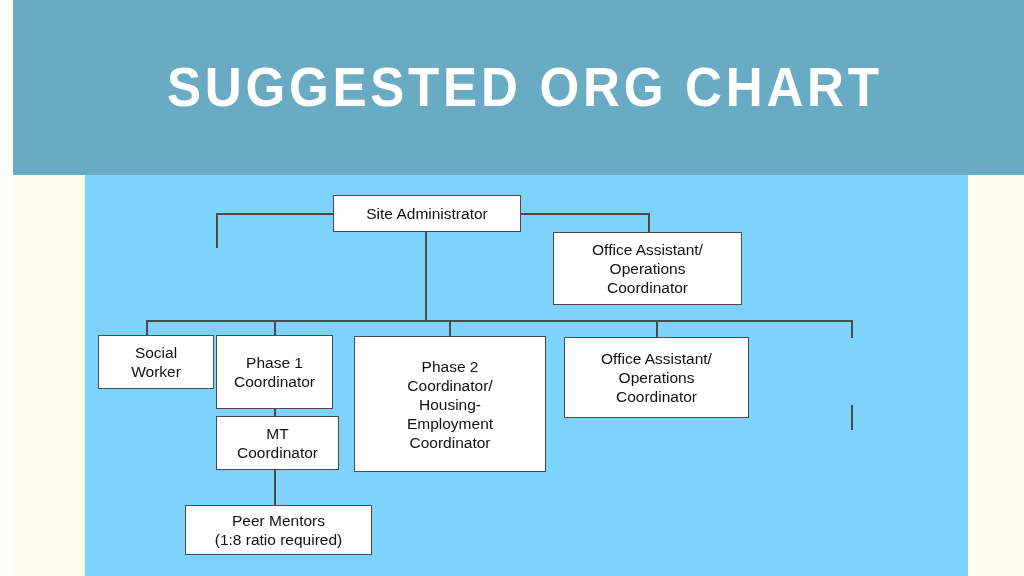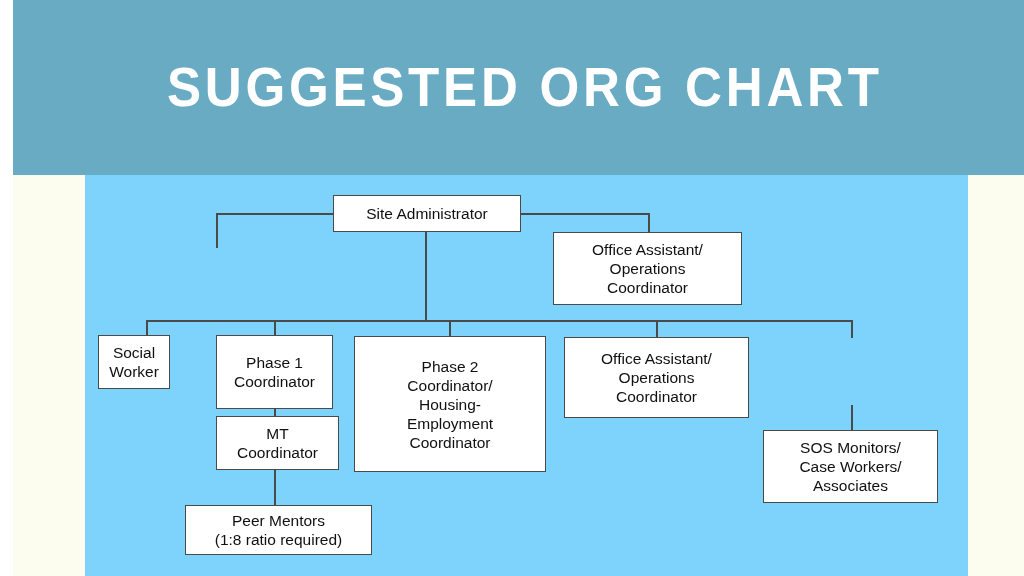--- a/index.html
+++ b/index.html
@@ -127,41 +127,38 @@
 
     <div class="line v" style="left:838px; top:230px; height:25px;"></div>
 
     <div class="node" style="left:320px; top:20px; width:188px; height:37px;">Site Administrator</div>
 
 
     <div class="node" style="left:540px; top:57px; width:189px; height:73px;">Office Assistant/
 Operations
 Coordinator</div>
 
-    <div class="node" style="left:85px; top:160px; width:72px; height:54px;">Social
+    <div class="node" style="left:85px; top:160px; width:116px; height:54px;">Social
 Worker</div>
 
     <div class="node" style="left:203px; top:160px; width:117px; height:74px;">Phase 1
 Coordinator</div>
 
     <div class="node" style="left:341px; top:161px; width:192px; height:136px;">Phase 2
 Coordinator/
 Housing-
 Employment
 Coordinator</div>
 
     <div class="node" style="left:551px; top:162px; width:185px; height:81px;">Office Assistant/
 Operations
 Coordinator</div>
 
 
     <div class="node" style="left:203px; top:241px; width:123px; height:54px;">MT
 Coordinator</div>
 
-    <div class="node" style="left:750px; top:255px; width:175px; height:73px;">SOS Monitors/
-Case Workers/
-Associates</div>
 
     <div class="node" style="left:172px; top:330px; width:187px; height:50px;">Peer Mentors
 (1:8 ratio required)</div>
 
   </div>
 </div>
 
 </body></html>

